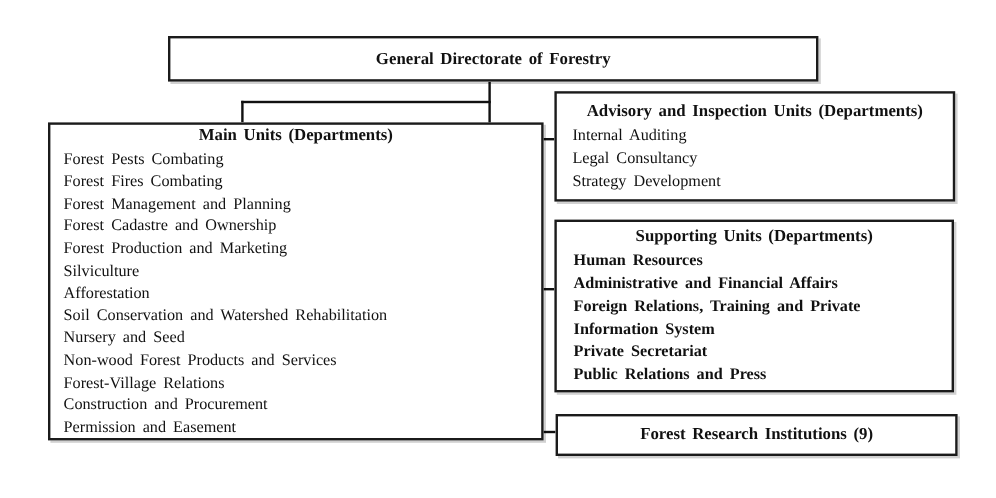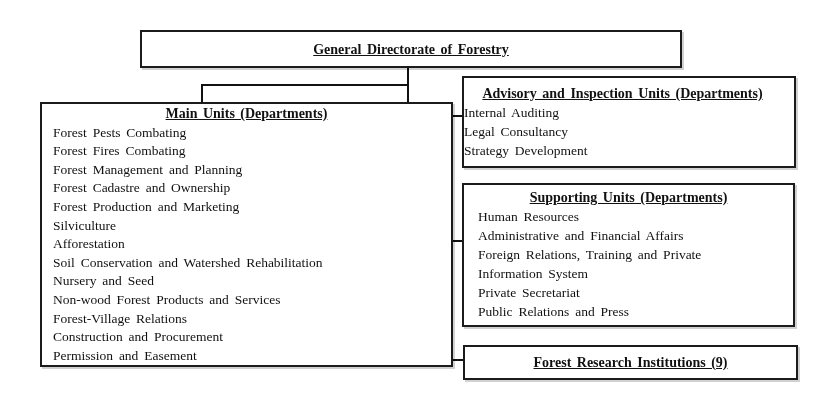--- a/index.html
+++ b/index.html
@@ -23,45 +23,44 @@
     box-shadow: 2px 2px 0 rgba(0,0,0,0.18);
     box-sizing: border-box;
   }
   .box-title {
     font-weight: bold;
     font-size: 14px;
     text-align: center;
     word-spacing: 2px;
     line-height: 19px;
     white-space: nowrap;
-    text-decoration: underline;
   }
   .center-box {
     display: flex;
     align-items: center;
     justify-content: center;
   }
   .unit-list {
     font-size: 13.5px;
     word-spacing: 2.5px;
   }
   .unit-item {
     white-space: nowrap;
   }
   
   .box-root        { left: 140px; top: 30px;  width: 542px; height: 38px; }
   .box-main        { left: 40px;  top: 102px; width: 413px; height: 265px; padding: 1px 0 0 11px; }
   .box-main .box-title { margin-left: -11px; line-height: 18.6px; }
   .box-main .unit-item { line-height: 18.6px; }
-  .box-advisory    { left: 462px; top: 76px;  width: 334px; height: 92px;  padding: 6px 0 0 0; }
+  .box-advisory    { left: 462px; top: 76px;  width: 334px; height: 92px;  padding: 6px 0 0 13px; }
   .box-advisory .box-title { margin-left: -13px; }
   .box-advisory .unit-item { line-height: 19px; }
   .box-supporting  { left: 462px; top: 183px; width: 333px; height: 144px; padding: 3px 0 0 14px; }
   .box-supporting .box-title { margin-left: -14px; }
-  .box-supporting .unit-item { line-height: 19.1px; }
+  .box-supporting .unit-item { line-height: 19.1px; font-weight: bold; }
   .box-research    { left: 463px; top: 345px; width: 335px; height: 35px; }
   
   .line {
     position: absolute;
     background: #111111;
   }
   .line-trunk          { left: 407px; top: 68px;  width: 2px;   height: 293px; }
   .line-main-h         { left: 201px; top: 84px;  width: 208px; height: 2px; }
   .line-main-v         { left: 201px; top: 84px;  width: 2px;   height: 18px; }
   .line-advisory       { left: 409px; top: 115px; width: 53px;  height: 2px; }

